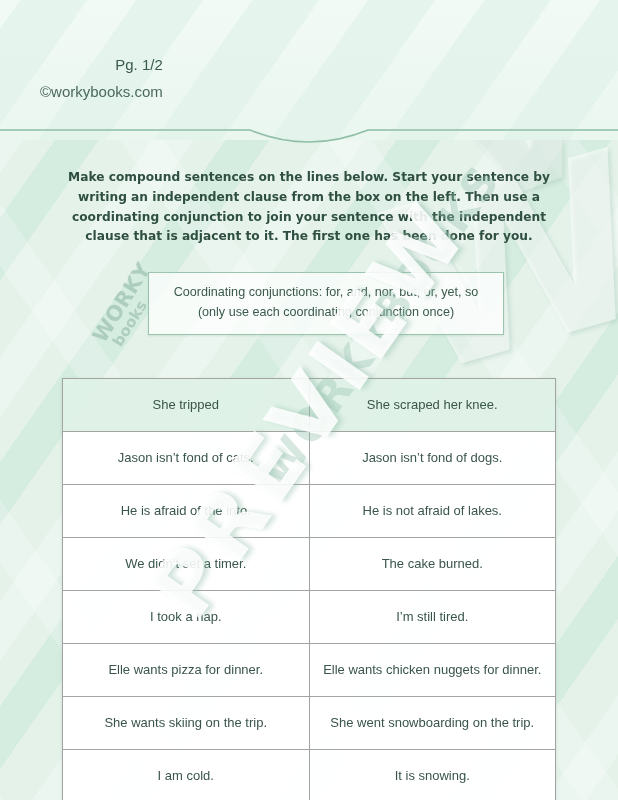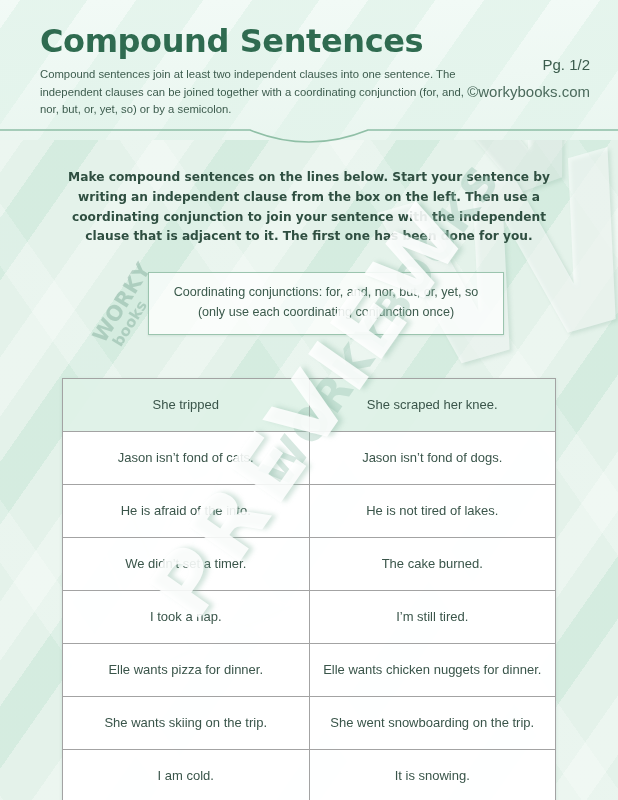--- a/index.html
+++ b/index.html
@@ -264,24 +264,20 @@
 
   <div class="wm-letters">
     <span class="wm-letter wm-v1">V</span>
     <span class="wm-letter wm-w1">W</span>
     <span class="wm-letter wm-k1">K</span>
   </div>
 
   <div class="header">
     <div class="header-tint"></div>
     <div class="header-inner">
-      <div>
-        <h1 class="title">Compound Sentences</h1>
-        <p class="subtitle">Compound sentences join at least two independent clauses into one sentence. The independent clauses can be joined together with a coordinating conjunction (for, and, nor, but, or, yet, so) or by a semicolon.</p>
-      </div>
       <div class="header-right">
         <p class="pg">Pg. 1/2</p>
         <p class="copyright">©workybooks.com</p>
       </div>
     </div>
   </div>
 
   <svg class="divider" viewBox="0 0 618 26" preserveAspectRatio="none">
     <path d="M0,2 L250,2 Q309,26 368,2 L618,2" fill="none" stroke="#8fbfa6" stroke-width="1.6"></path>
   </svg>
@@ -295,21 +291,21 @@
       <tr class="answer-row">
         <td>She tripped</td>
         <td>She scraped her knee.</td>
       </tr>
       <tr>
         <td>Jason isn’t fond of cats.</td>
         <td>Jason isn’t fond of dogs.</td>
       </tr>
       <tr>
         <td>He is afraid of the into.</td>
-        <td>He is not tired of lakes.</td>
+        <td>He is not afraid of lakes.</td>
       </tr>
       <tr>
         <td>We didn’t set a timer.</td>
         <td>The cake burned.</td>
       </tr>
       <tr>
         <td>I took a nap.</td>
         <td>I’m still tired.</td>
       </tr>
       <tr>

